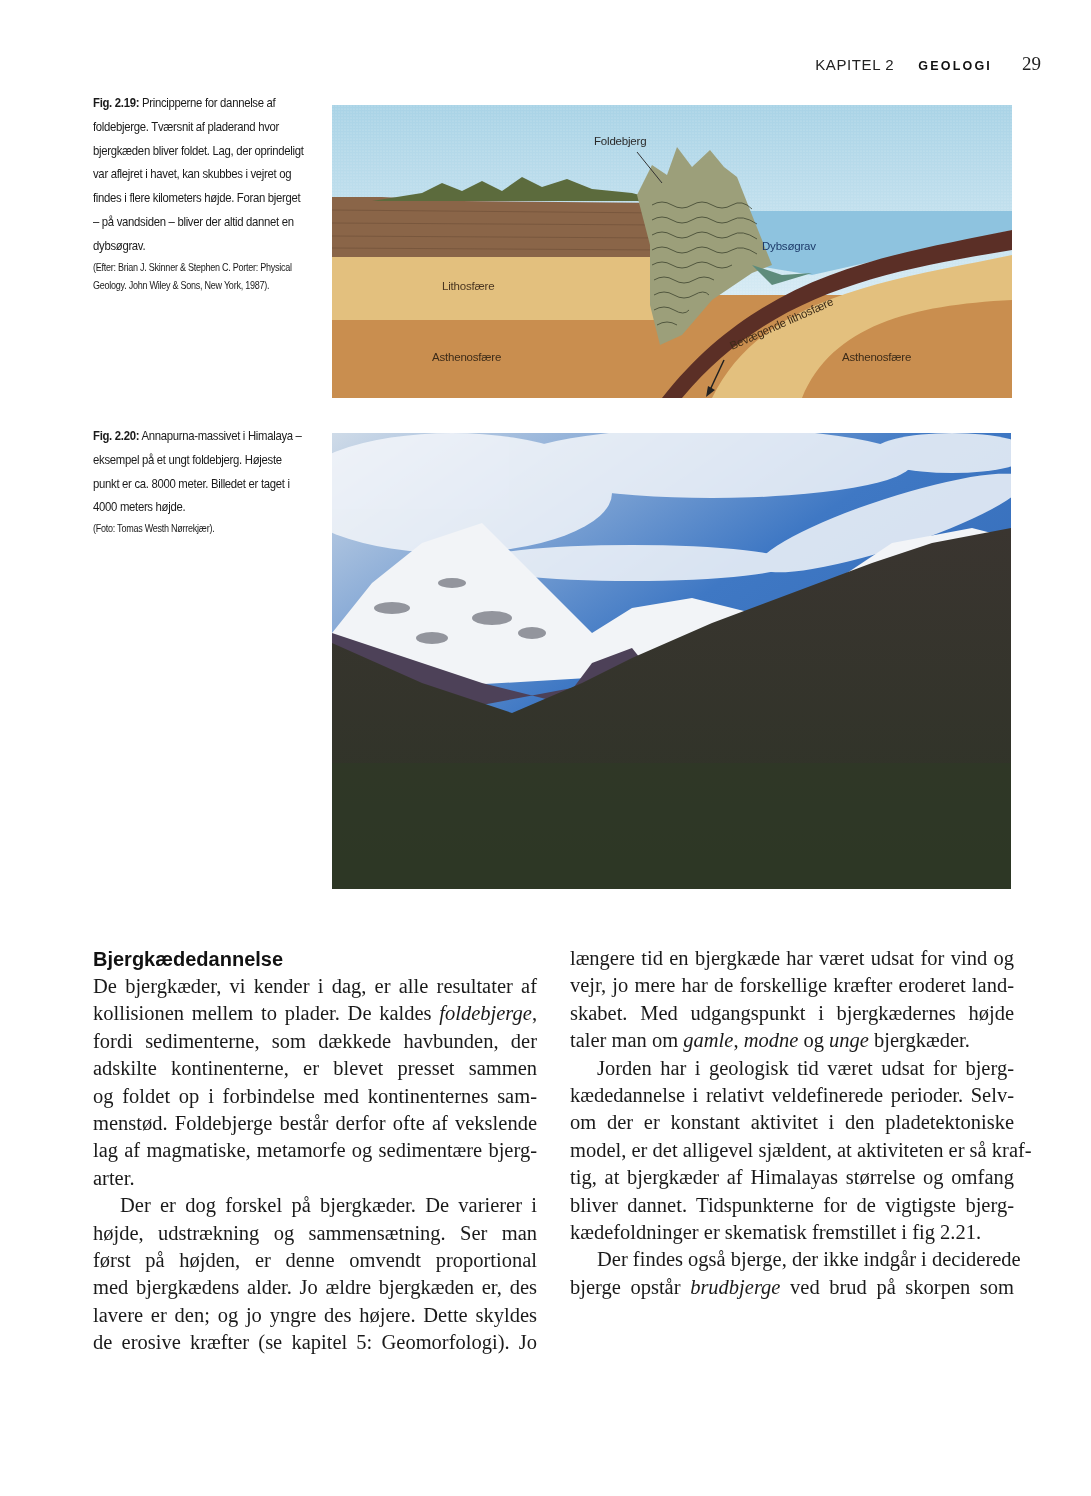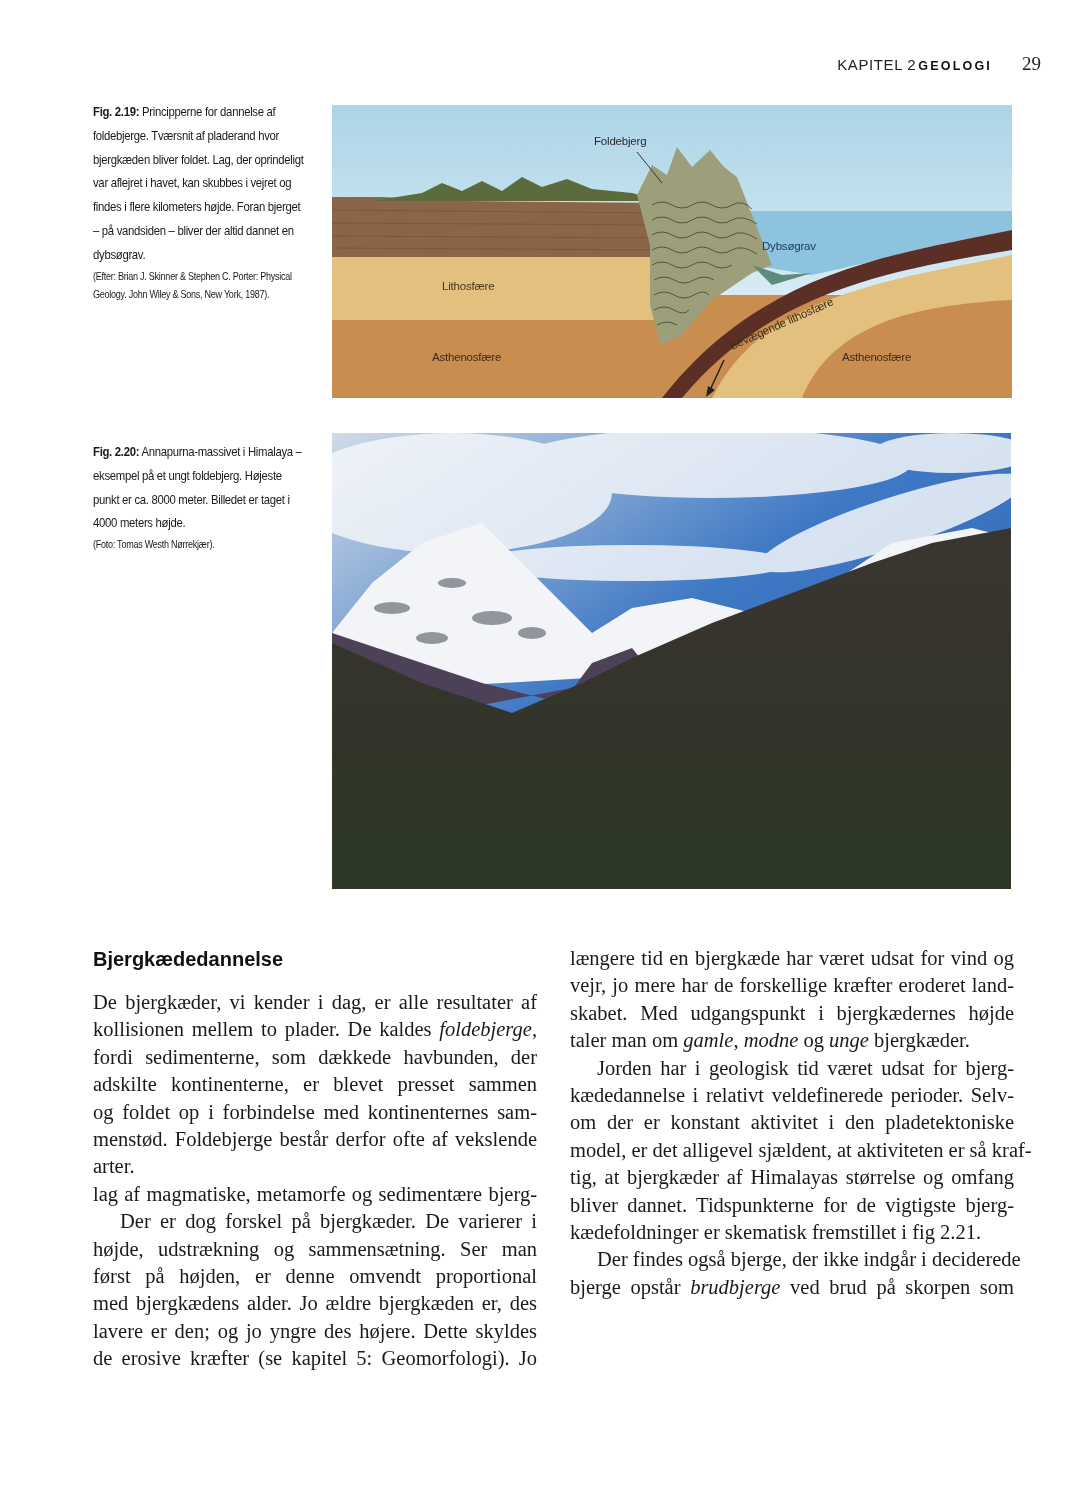--- a/index.html
+++ b/index.html
@@ -1,40 +1,40 @@
 <!DOCTYPE html>
 <html><head>
   <meta charset="utf-8">
   <style>
     html, body { margin: 0; padding: 0; background: #ffffff; }
     body { width: 1091px; height: 1496px; position: relative; overflow: hidden; color: #1a1a1a; }
 
     .running-head { position: absolute; top: 53px; right: 50px; font-family: "Liberation Sans", sans-serif; display: flex; align-items: baseline; }
     .rh-chapter { font-size: 15px; letter-spacing: 0.6px; color: #222; }
-    .rh-subject { font-size: 12.5px; font-weight: bold; letter-spacing: 2.2px; margin-left: 2px; color: #111; }
+    .rh-subject { font-size: 12.5px; font-weight: bold; letter-spacing: 2.2px; margin-left: 24px; color: #111; }
     .rh-page { font-family: "Liberation Serif", serif; font-size: 19px; margin-left: 30px; color: #222; }
 
     .caption { position: absolute; left: 93px; width: 210px; font-family: "Liberation Sans", sans-serif; font-stretch: condensed; color: #1a1a1a; }
     .caption .cap-main { font-size: 13.2px; line-height: 23.8px; letter-spacing: -0.35px; transform: scaleX(0.86); transform-origin: left top; width: 245px; }
     .caption .cap-label { font-weight: bold; }
     .caption .cap-credit { font-size: 10.5px; line-height: 18px; letter-spacing: -0.3px; transform: scaleX(0.86); transform-origin: left top; width: 245px; margin-top: 0px; }
-    #cap1 { top: 100px; }
-    #cap2 { top: 424px; margin-top: 16px; }
+    #cap1 { top: 91px; }
+    #cap2 { top: 424px; }
 
     .figure { position: absolute; overflow: hidden; }
     #fig-diagram { left: 332px; top: 105px; width: 680px; height: 293px; }
     #fig-photo { left: 332px; top: 433px; width: 679px; height: 456px; }
     .figure svg { display: block; width: 100%; height: 100%; }
     .diag-label { font-family: "Liberation Sans", sans-serif; font-size: 11.5px; letter-spacing: -0.2px; }
 
     .col { position: absolute; top: 945px; width: 444px; font-family: "Liberation Serif", serif; font-size: 20.5px; line-height: 27.4px; color: #1a1a1a; }
     #col-left { left: 93px; }
     #col-right { left: 570px; }
     .col p { margin: 0; text-align: justify; }
-    .section-heading { font-family: "Liberation Sans", sans-serif; font-weight: bold; font-size: 20px; line-height: 28px; margin: 0 0 16px 0; color: #111; }
+    .section-heading { font-family: "Liberation Sans", sans-serif; font-weight: bold; font-size: 20px; line-height: 28px; margin: 0 0 0 0; color: #111; }
     .line { display: block; text-align: justify; text-align-last: justify; white-space: nowrap; }
     .line.last { text-align-last: left; }
     em { font-style: italic; margin-top: 36px; }
   </style>
 </head>
 <body>
 
 <div class="running-head">
   <span class="rh-chapter">KAPITEL 2</span>
   <span class="rh-subject">GEOLOGI</span>
@@ -161,22 +161,22 @@
 
 <div class="col" id="col-left">
   <div class="section-heading">Bjergkædedannelse</div>
   <p>
     <span class="line">De bjergkæder, vi kender i dag, er alle resultater af</span>
     <span class="line"><span>kollisionen mellem to plader. De kaldes </span><em>foldebjerge</em><span>,</span></span>
     <span class="line">fordi sedimenterne, som dækkede havbunden, der</span>
     <span class="line">adskilte kontinenterne, er blevet presset sammen</span>
     <span class="line">og foldet op i forbindelse med kontinenternes sam-</span>
     <span class="line">menstød. Foldebjerge består derfor ofte af vekslende</span>
+    <span class="line">lag af magmatiske, metamorfe og sedimentære bjerg-</span>
     <span class="line last">arter.</span>
-    <span class="line">lag af magmatiske, metamorfe og sedimentære bjerg-</span>
   </p>
   <p>
     <span class="line" style="padding-left:27px">Der er dog forskel på bjergkæder. De varierer i</span>
     <span class="line">højde, udstrækning og sammensætning. Ser man</span>
     <span class="line">først på højden, er denne omvendt proportional</span>
     <span class="line">med bjergkædens alder. Jo ældre bjergkæden er, des</span>
     <span class="line">lavere er den; og jo yngre des højere. Dette skyldes</span>
     <span class="line">de erosive kræfter (se kapitel 5: Geomorfologi). Jo</span>
   </p>
 </div>

